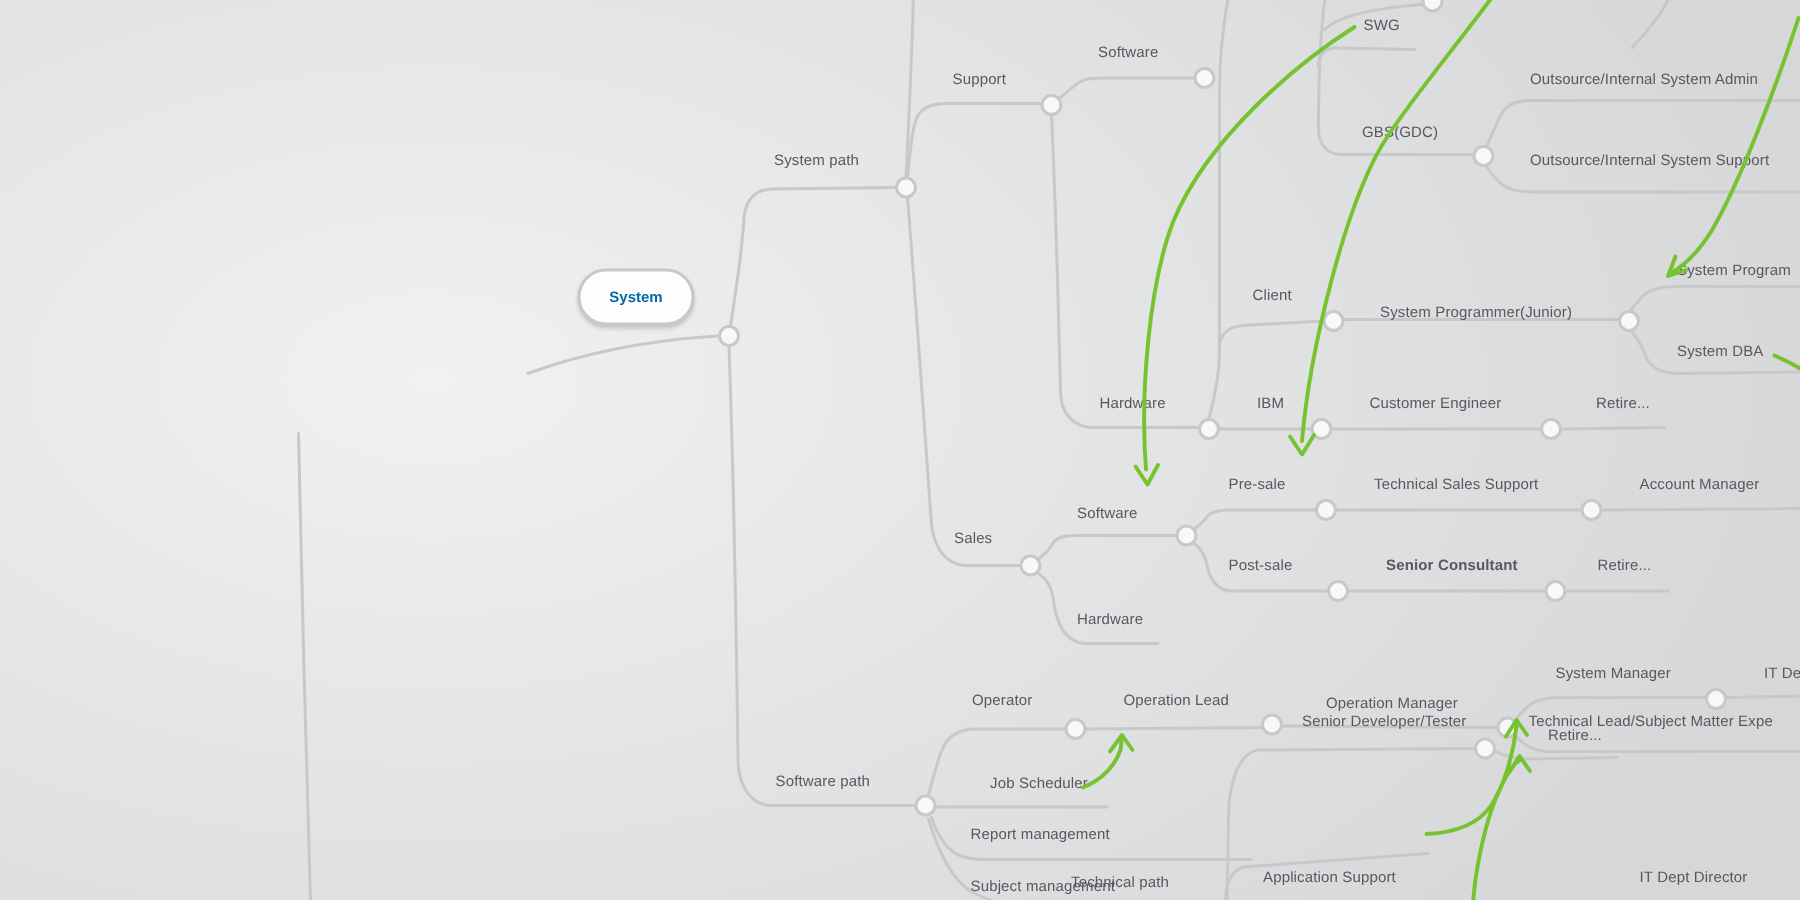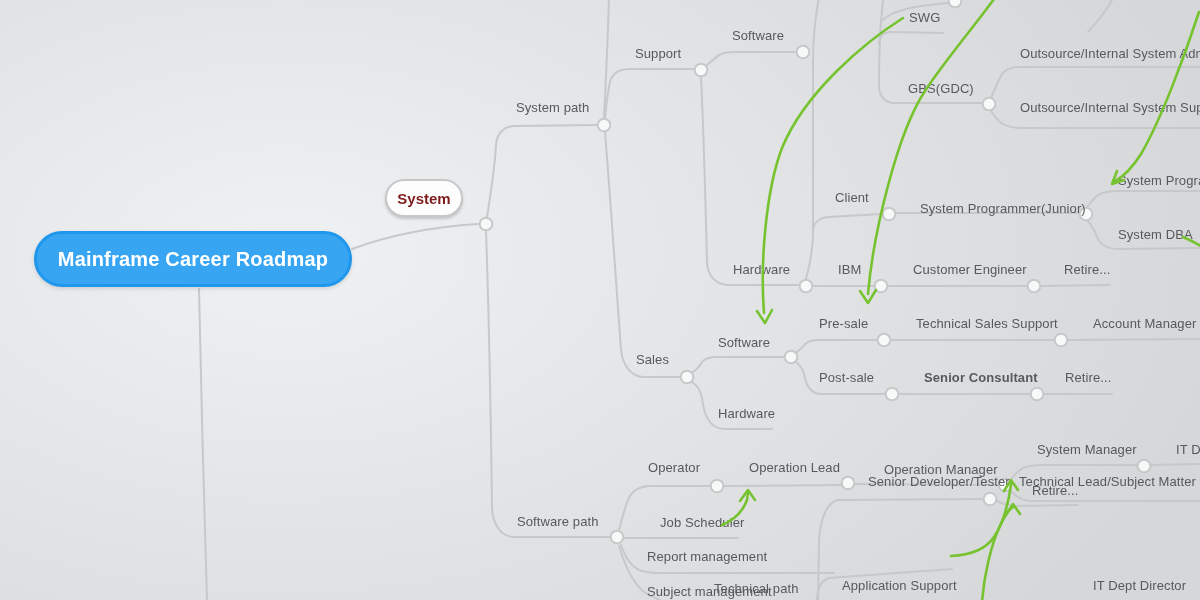--- a/index.html
+++ b/index.html
@@ -6,34 +6,34 @@
   body{
     width:1200px;height:600px;overflow:hidden;
     font-family:"Liberation Sans","DejaVu Sans",sans-serif;
     background:radial-gradient(ellipse 950px 560px at 24% 42%, #f0f1f2 0%, #e4e5e7 45%, #d5d7d9 100%);
   }
   #stage{position:relative;width:1200px;height:600px;overflow:hidden;}
   svg.layer{position:absolute;left:0;top:0;z-index:1;pointer-events:none;}
   svg.layer.arrows{z-index:3;}
   #labels{position:absolute;left:0;top:0;width:1200px;height:600px;z-index:2;}
   .nlabel{
-    position:absolute;font-size:13px;color:#57595d;white-space:nowrap;
+    position:absolute;font-size:10px;color:#57595d;white-space:nowrap;
     letter-spacing:.1px;line-height:14px;cursor:default;
   }
   .pill{position:absolute;display:flex;align-items:center;justify-content:center;z-index:4;box-sizing:border-box;}
   .pill.root{
     left:34px;top:231px;width:318px;height:56px;border-radius:28px;
     background:#38a5f3;border:3px solid #1f97ec;
     color:#ffffff;font-size:20px;font-weight:bold;letter-spacing:.2px;
     box-shadow:0 2px 4px rgba(0,0,0,.12);
   }
   .pill.system{
     left:385px;top:179px;width:78px;height:38px;border-radius:19px;
     background:#fdfdfd;border:2px solid #c7c8ca;
-    color:#7f1d1d;font-size:15px;font-weight:bold;
+    color:#0369a1;font-size:10px;font-weight:bold;
     box-shadow:0 2px 3px rgba(0,0,0,.18);
   }
 </style>
 </head>
 <body>
 
 <div id="stage">
   <svg class="layer" id="edges-svg" width="1200" height="600" viewBox="0 0 1200 600">
       <path d="M 352,249 C 398,232 446,226 478,224" fill="none" stroke="#c6c8ca" stroke-width="2" stroke-linecap="round"></path>
       <path d="M 199,289 C 201,390 204,500 207,601" fill="none" stroke="#c6c8ca" stroke-width="2" stroke-linecap="round"></path>
@@ -154,20 +154,17 @@
       <path d="M 740,501 L 748,490 L 755,500" fill="none" stroke="#76c32f" stroke-width="2.6" stroke-linecap="round" stroke-linejoin="round"></path>
       <path d="M 951,556 C 972,555 986,549 994,537 C 1003,524 1009,502 1011,484" fill="none" stroke="#76c32f" stroke-width="2.6" stroke-linecap="round"></path>
       <path d="M 1004,491 L 1011,480 L 1018,490" fill="none" stroke="#76c32f" stroke-width="2.6" stroke-linecap="round" stroke-linejoin="round"></path>
       <path d="M 982,602 C 984,575 991,546 999,528 C 1004,517 1009,509 1013,507" fill="none" stroke="#76c32f" stroke-width="2.6" stroke-linecap="round"></path>
       <path d="M 1006,515 L 1013,504 L 1020,514" fill="none" stroke="#76c32f" stroke-width="2.6" stroke-linecap="round" stroke-linejoin="round"></path>
       <path d="M 1199,12 C 1185,55 1161,120 1141,154 C 1131,170 1121,178 1114,182" fill="none" stroke="#76c32f" stroke-width="2.6" stroke-linecap="round"></path>
       <path d="M 1117,171 L 1112,184 L 1124,180" fill="none" stroke="#76c32f" stroke-width="2.6" stroke-linecap="round" stroke-linejoin="round"></path>
       <path d="M 1183,237 C 1190,240 1196,243 1204,248" fill="none" stroke="#76c32f" stroke-width="2.6" stroke-linecap="round"></path>
     </svg>
 
-  <div class="pill root">
-    <span>Mainframe Career Roadmap</span>
-  </div>
 
   <div class="pill system">
     <span>System</span>
   </div>
 </div>
 
 </body></html>

